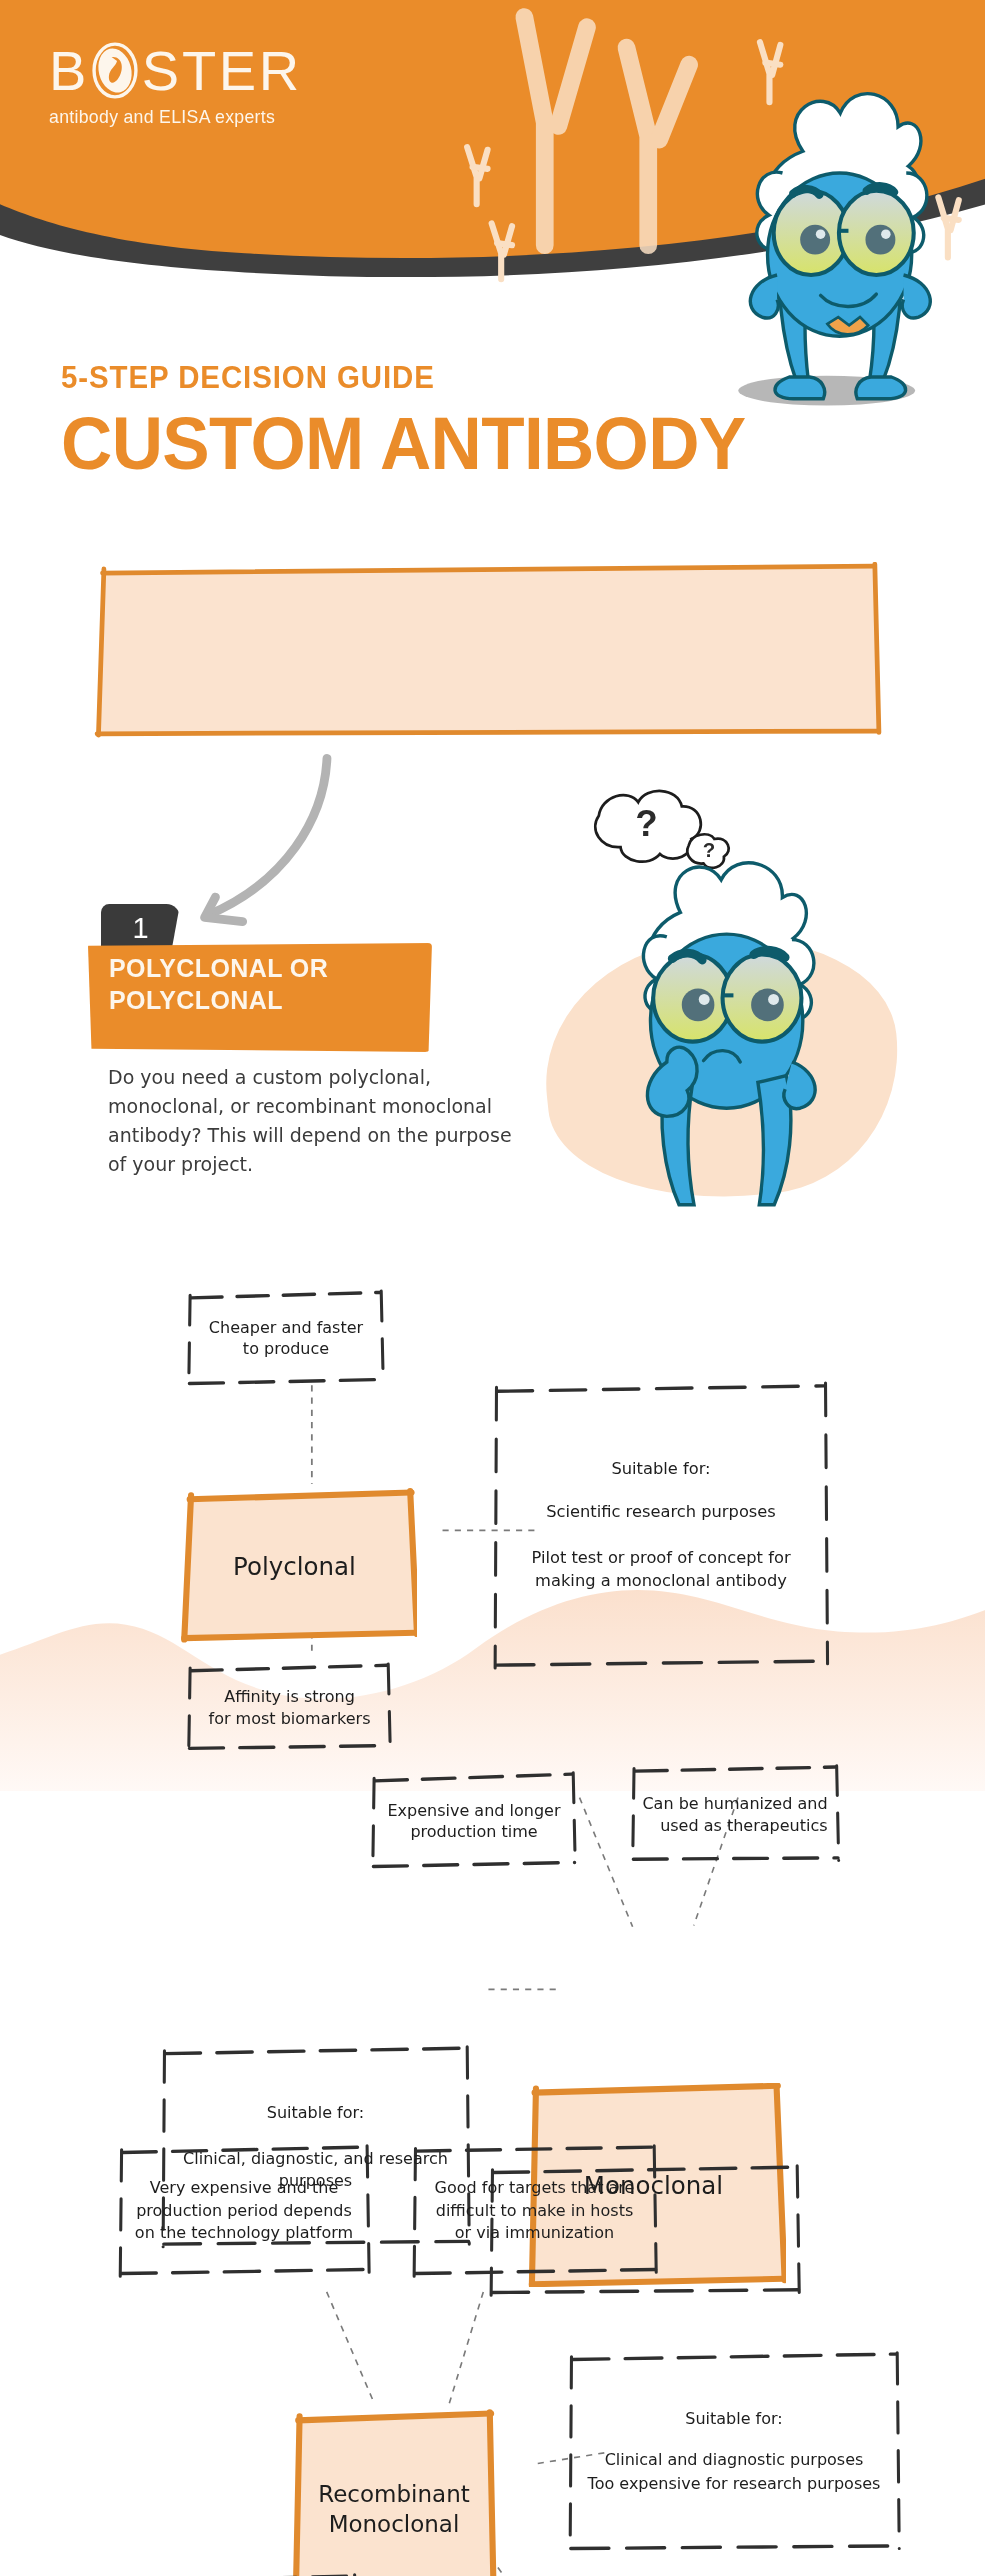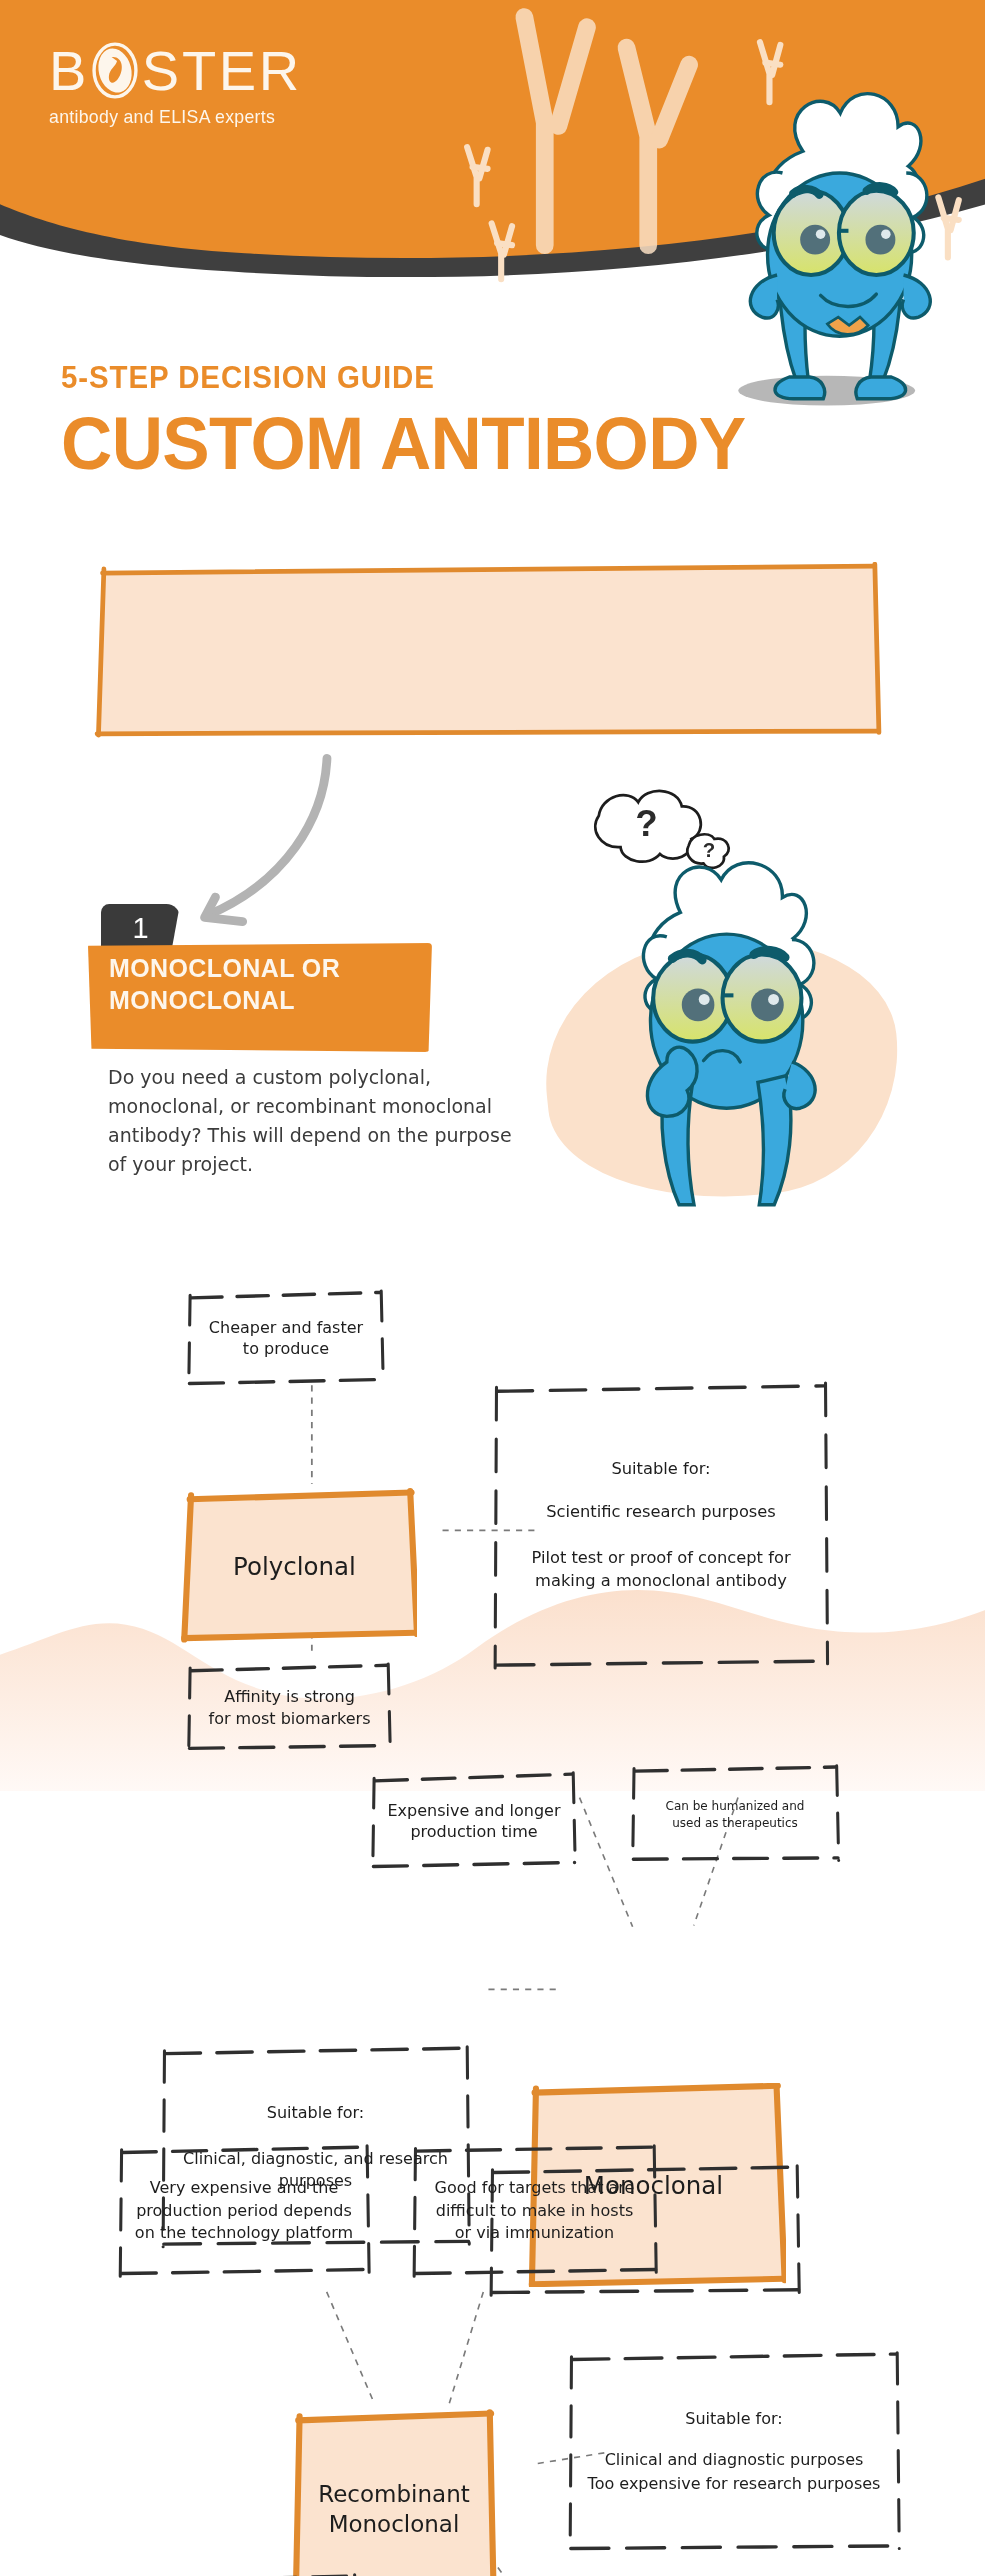--- a/index.html
+++ b/index.html
@@ -224,21 +224,21 @@
 
 <svg class="arrow-1" width="204" height="191" viewBox="0 0 300 280">
   <path d="M222,28 C218,118 160,210 48,258" stroke="#b3b3b3" stroke-width="13" fill="none" stroke-linecap="round"></path>
   <path d="M58,232 L42,262 L98,268" stroke="#b3b3b3" stroke-width="13" fill="none" stroke-linecap="round" stroke-linejoin="round"></path>
 </svg>
 
 <div class="step-badge">
   <span>1</span>
 </div>
 <div class="step-bar"></div>
-<div class="step-bar-label">MONOCLONAL OR MONOCLONAL</div>
+<div class="step-bar-label">POLYCLONAL OR POLYCLONAL</div>
 <div class="step-desc">Do you need a custom polyclonal, monoclonal, or recombinant monoclonal antibody? This will depend on the purpose of your project.</div>
 
 <div class="blob-1"></div>
 <svg style="position:absolute;left:558px;top:776px;" width="340" height="436" viewBox="0 0 500 640">
 
   <g>
     <path d="M60,58 C64,28 104,18 118,38 C130,14 176,16 182,44 C212,42 220,82 196,92 C202,116 168,130 150,114 C134,134 94,126 92,104 C62,106 46,78 60,58 Z" fill="#ffffff" stroke="#1d1d1d" stroke-width="4"></path>
   </g>
   <g>
     <path d="M192,102 C196,84 222,80 230,92 C250,88 258,110 244,118 C246,134 222,140 214,128 C196,130 186,114 192,102 Z" fill="#ffffff" stroke="#1d1d1d" stroke-width="4"></path>
@@ -367,21 +367,21 @@
       <path d="M8,142 L304,136" stroke="#2f2f2f" stroke-width="5" fill="none" stroke-dasharray="50 24" stroke-linecap="round"></path>
       <path d="M9,12 L7,146" stroke="#2f2f2f" stroke-width="4.5" fill="none" stroke-dasharray="44 26" stroke-linecap="round"></path>
       <path d="M302,4 L305,140" stroke="#2f2f2f" stroke-width="4.5" fill="none" stroke-dasharray="44 26" stroke-linecap="round"></path>
     </svg>
     <div class="txt">
       <div>Expensive and longer</div>
       <div>production time</div>
     </div>
   </div>
 
-  <div class="node" style="left:626px; top:1763px; width:218px; height:103px; font-size:12px; line-height:1.34;">
+  <div class="node" style="left:626px; top:1763px; width:218px; height:103px; font-size:16px; line-height:1.34;text-align:right;">
     <svg class="dashed-svg" width="218" height="103" viewBox="0 0 320 152">
       <path d="M12,12 L308,6" stroke="#2f2f2f" stroke-width="5" fill="none" stroke-dasharray="48 22" stroke-linecap="round"></path>
       <path d="M10,142 L312,140" stroke="#2f2f2f" stroke-width="5" fill="none" stroke-dasharray="50 24" stroke-linecap="round"></path>
       <path d="M11,8 L9,146" stroke="#2f2f2f" stroke-width="4.5" fill="none" stroke-dasharray="44 26" stroke-linecap="round"></path>
       <path d="M310,4 L313,144" stroke="#2f2f2f" stroke-width="4.5" fill="none" stroke-dasharray="44 26" stroke-linecap="round"></path>
     </svg>
     <div class="txt">
       <div>Can be humanized and</div>
       <div>used as therapeutics</div>
     </div>

